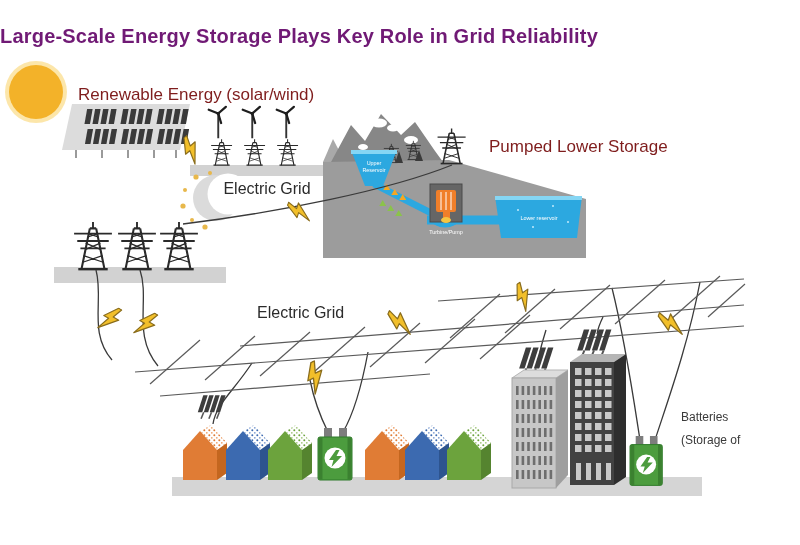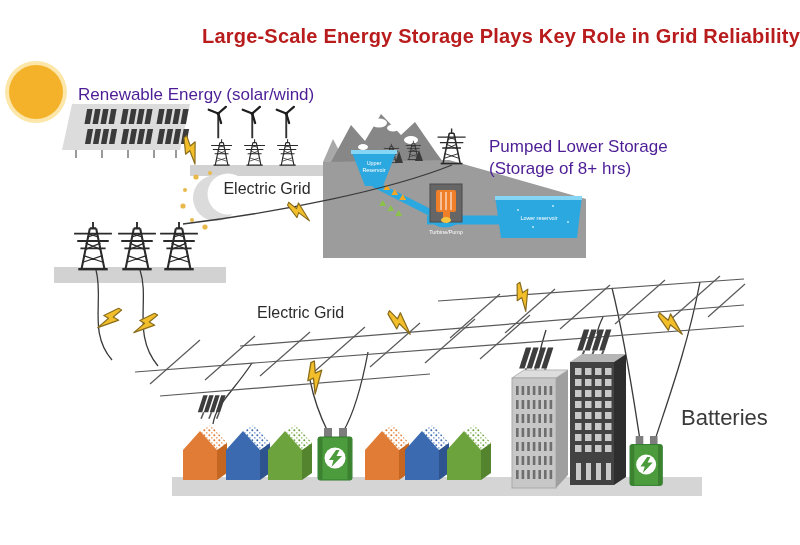--- a/index.html
+++ b/index.html
@@ -1,29 +1,29 @@
 <!DOCTYPE html>
 <html><head>
 <meta charset="utf-8">
 <style>
   *{margin:0;padding:0;box-sizing:border-box}
   html,body{width:800px;height:545px;background:#fff;overflow:hidden;
     font-family:"Liberation Sans",sans-serif}
   .canvas{position:relative;width:800px;height:545px;background:#fff}
   .scene{position:absolute;left:0;top:0;width:800px;height:545px}
-  .title{position:absolute;top:25px;left:0;width:100%;text-align:right;
-    font-size:20px;font-weight:bold;color:#b91c1c;letter-spacing:.2px}
+  .title{position:absolute;top:25px;left:0;width:100%;text-align:left;
+    font-size:20px;font-weight:bold;color:#701a75;letter-spacing:.2px}
   .lbl{position:absolute;line-height:1.3}
-  .green-lbl{color:#4c1d95;font-size:17px}
+  .green-lbl{color:#7f1d1d;font-size:17px}
   .renewable{left:78px;top:84px}
   .pumped{left:489px;top:136px}
   .grid-upper{left:222px;top:178px;width:90px;text-align:center;
     font-size:16px;color:#2b2b2b;line-height:21px}
   .grid-lower{left:257px;top:303px;font-size:16px;color:#2b2b2b}
-  .batteries{left:681px;top:406px;font-size:22px;color:#3a3a3a;line-height:23px}
+  .batteries{left:681px;top:406px;font-size:12px;color:#3a3a3a;line-height:23px}
   text{font-family:"Liberation Sans",sans-serif}
 </style>
 </head>
 <body>
 
 <div class="canvas">
 
   <div class="title">Large-Scale Energy Storage Plays Key Role in Grid Reliability</div>
 
   <svg class="scene" viewBox="0 0 800 545" xmlns="http://www.w3.org/2000/svg">
@@ -440,21 +440,21 @@
       <use href="#bolt" width="24" height="36" transform="translate(316,378) rotate(-25) scale(0.95) translate(-12,-18)"></use>
       <use href="#bolt" width="24" height="36" transform="translate(401,322) rotate(-65) scale(0.9) translate(-12,-18)"></use>
       <use href="#bolt" width="24" height="36" transform="translate(524,297) rotate(-35) scale(0.85) translate(-12,-18)"></use>
       <use href="#bolt" width="24" height="36" transform="translate(672,323) rotate(-70) scale(0.9) translate(-12,-18)"></use>
     </g>
   </svg>
 
   <div class="lbl green-lbl renewable">Renewable Energy (solar/wind)</div>
   <div class="lbl green-lbl pumped">
     <div>Pumped Lower Storage</div>
-    <div>(Storage of 8+ hrs)</div>
   </div>
   <div class="lbl grid-upper">Electric Grid</div>
   <div class="lbl grid-lower">Electric Grid</div>
   <div class="lbl batteries">
     <div>Batteries</div>
+    <div>(Storage of</div>
   </div>
 
 </div>
 
 </body></html>

